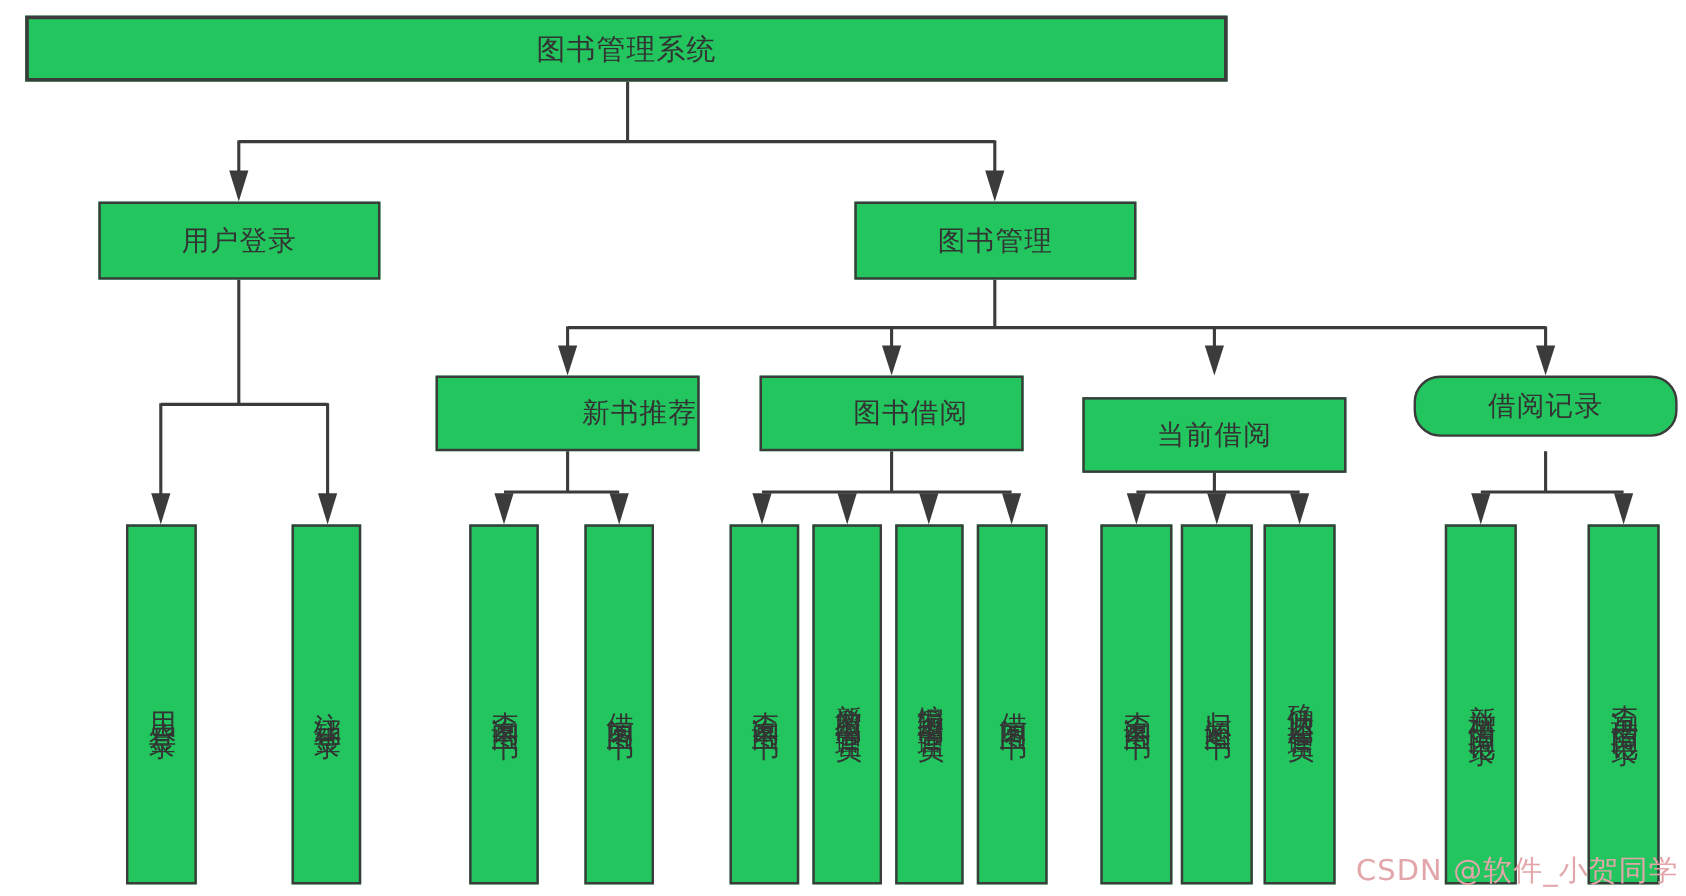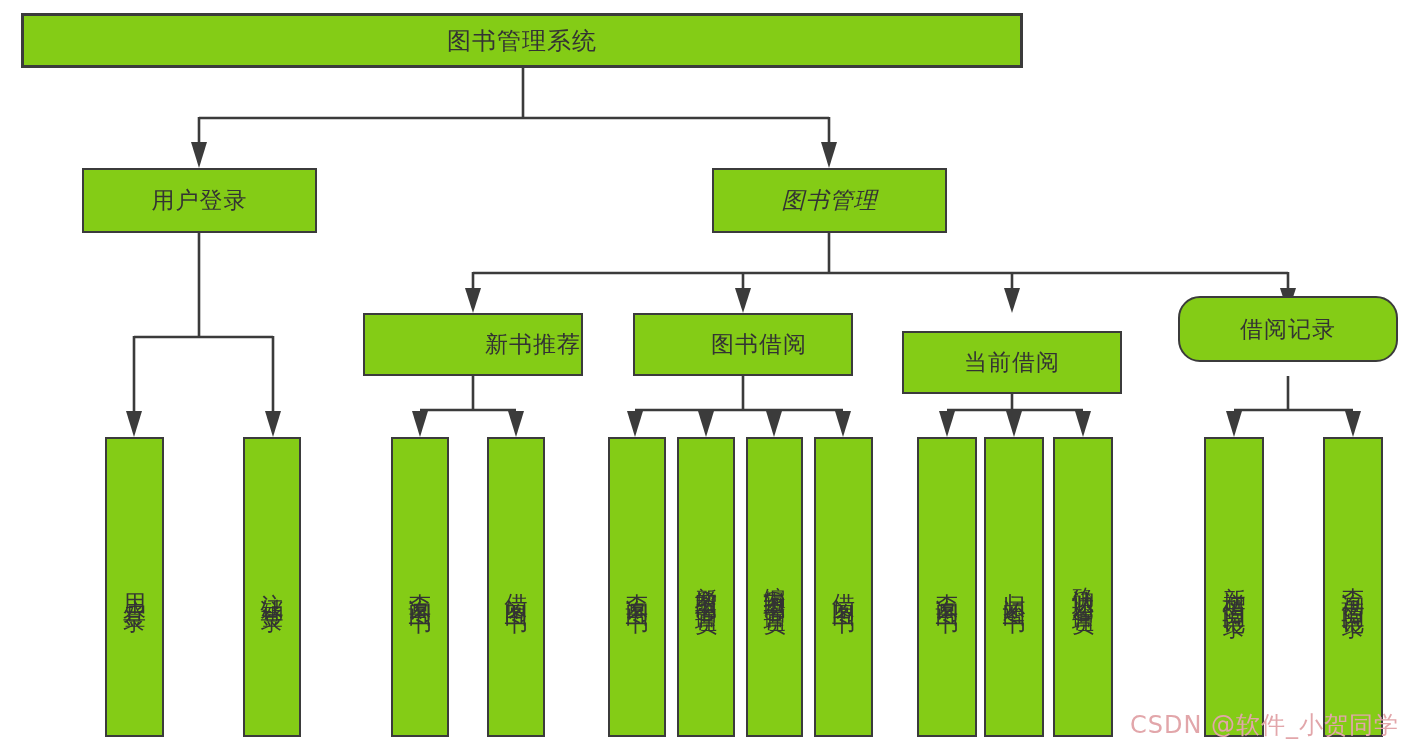--- a/index.html
+++ b/index.html
@@ -3,21 +3,21 @@
 <meta charset="utf-8">
 <style>
   html,body{margin:0;padding:0;background:#ffffff;}
   body{
     width:1405px;height:747px;position:relative;overflow:hidden;
     font-family:"DejaVu Sans","Liberation Sans",sans-serif;
   }
   #stage{position:absolute;left:0;top:0;width:1405px;height:747px;}
   svg.wires{position:absolute;left:0;top:0;z-index:1;}
   .box{
-    position:absolute;z-index:2;background:#84cc16;
+    position:absolute;z-index:2;background:#22c55e;
     border:2.5px solid #3b3b3b;box-sizing:border-box;
     display:flex;align-items:center;justify-content:center;
     color:#333333;font-size:23px;
   }
   .box.root{border-width:3px;font-size:24px;}
   .box.h span{white-space:nowrap;letter-spacing:1px;}
   .box.v span{
     writing-mode:vertical-rl;text-orientation:mixed;
     letter-spacing:6px;line-height:1;white-space:nowrap;
   }
@@ -83,34 +83,34 @@
     <polygon points="1345,411 1361,411 1353,437" stroke="none"></polygon>
   </svg>
 
   <div class="box h root" style="left:21px;top:13px;width:1002px;height:55px;">
     <span>图书管理系统</span>
   </div>
 
   <div class="box h" style="left:82px;top:168px;width:235px;height:65px;">
     <span>用户登录</span>
   </div>
-  <div class="box h" style="left:712px;top:168px;width:235px;height:65px;font-style:italic;">
+  <div class="box h" style="left:712px;top:168px;width:235px;height:65px;">
     <span>图书管理</span>
   </div>
 
   <div class="box h" style="left:363px;top:313px;width:220px;height:63px;justify-content:flex-end;">
     <span>新书推荐</span>
   </div>
   <div class="box h" style="left:633px;top:313px;width:220px;height:63px;padding-left:32px;">
     <span>图书借阅</span>
   </div>
   <div class="box h" style="left:902px;top:313px;width:220px;height:63px;margin-top:18px;">
     <span>当前借阅</span>
   </div>
-  <div class="box h" style="left:1178px;top:296px;width:220px;height:66px;border-radius:22px;">
+  <div class="box h" style="left:1178px;top:313px;width:220px;height:51px;border-radius:22px;">
     <span>借阅记录</span>
   </div>
 
   <div class="box v" style="left:105px;top:437px;width:59px;height:300px;">
     <span>用户登录</span>
   </div>
   <div class="box v" style="left:243px;top:437px;width:58px;height:300px;">
     <span>注销登录</span>
   </div>
 

